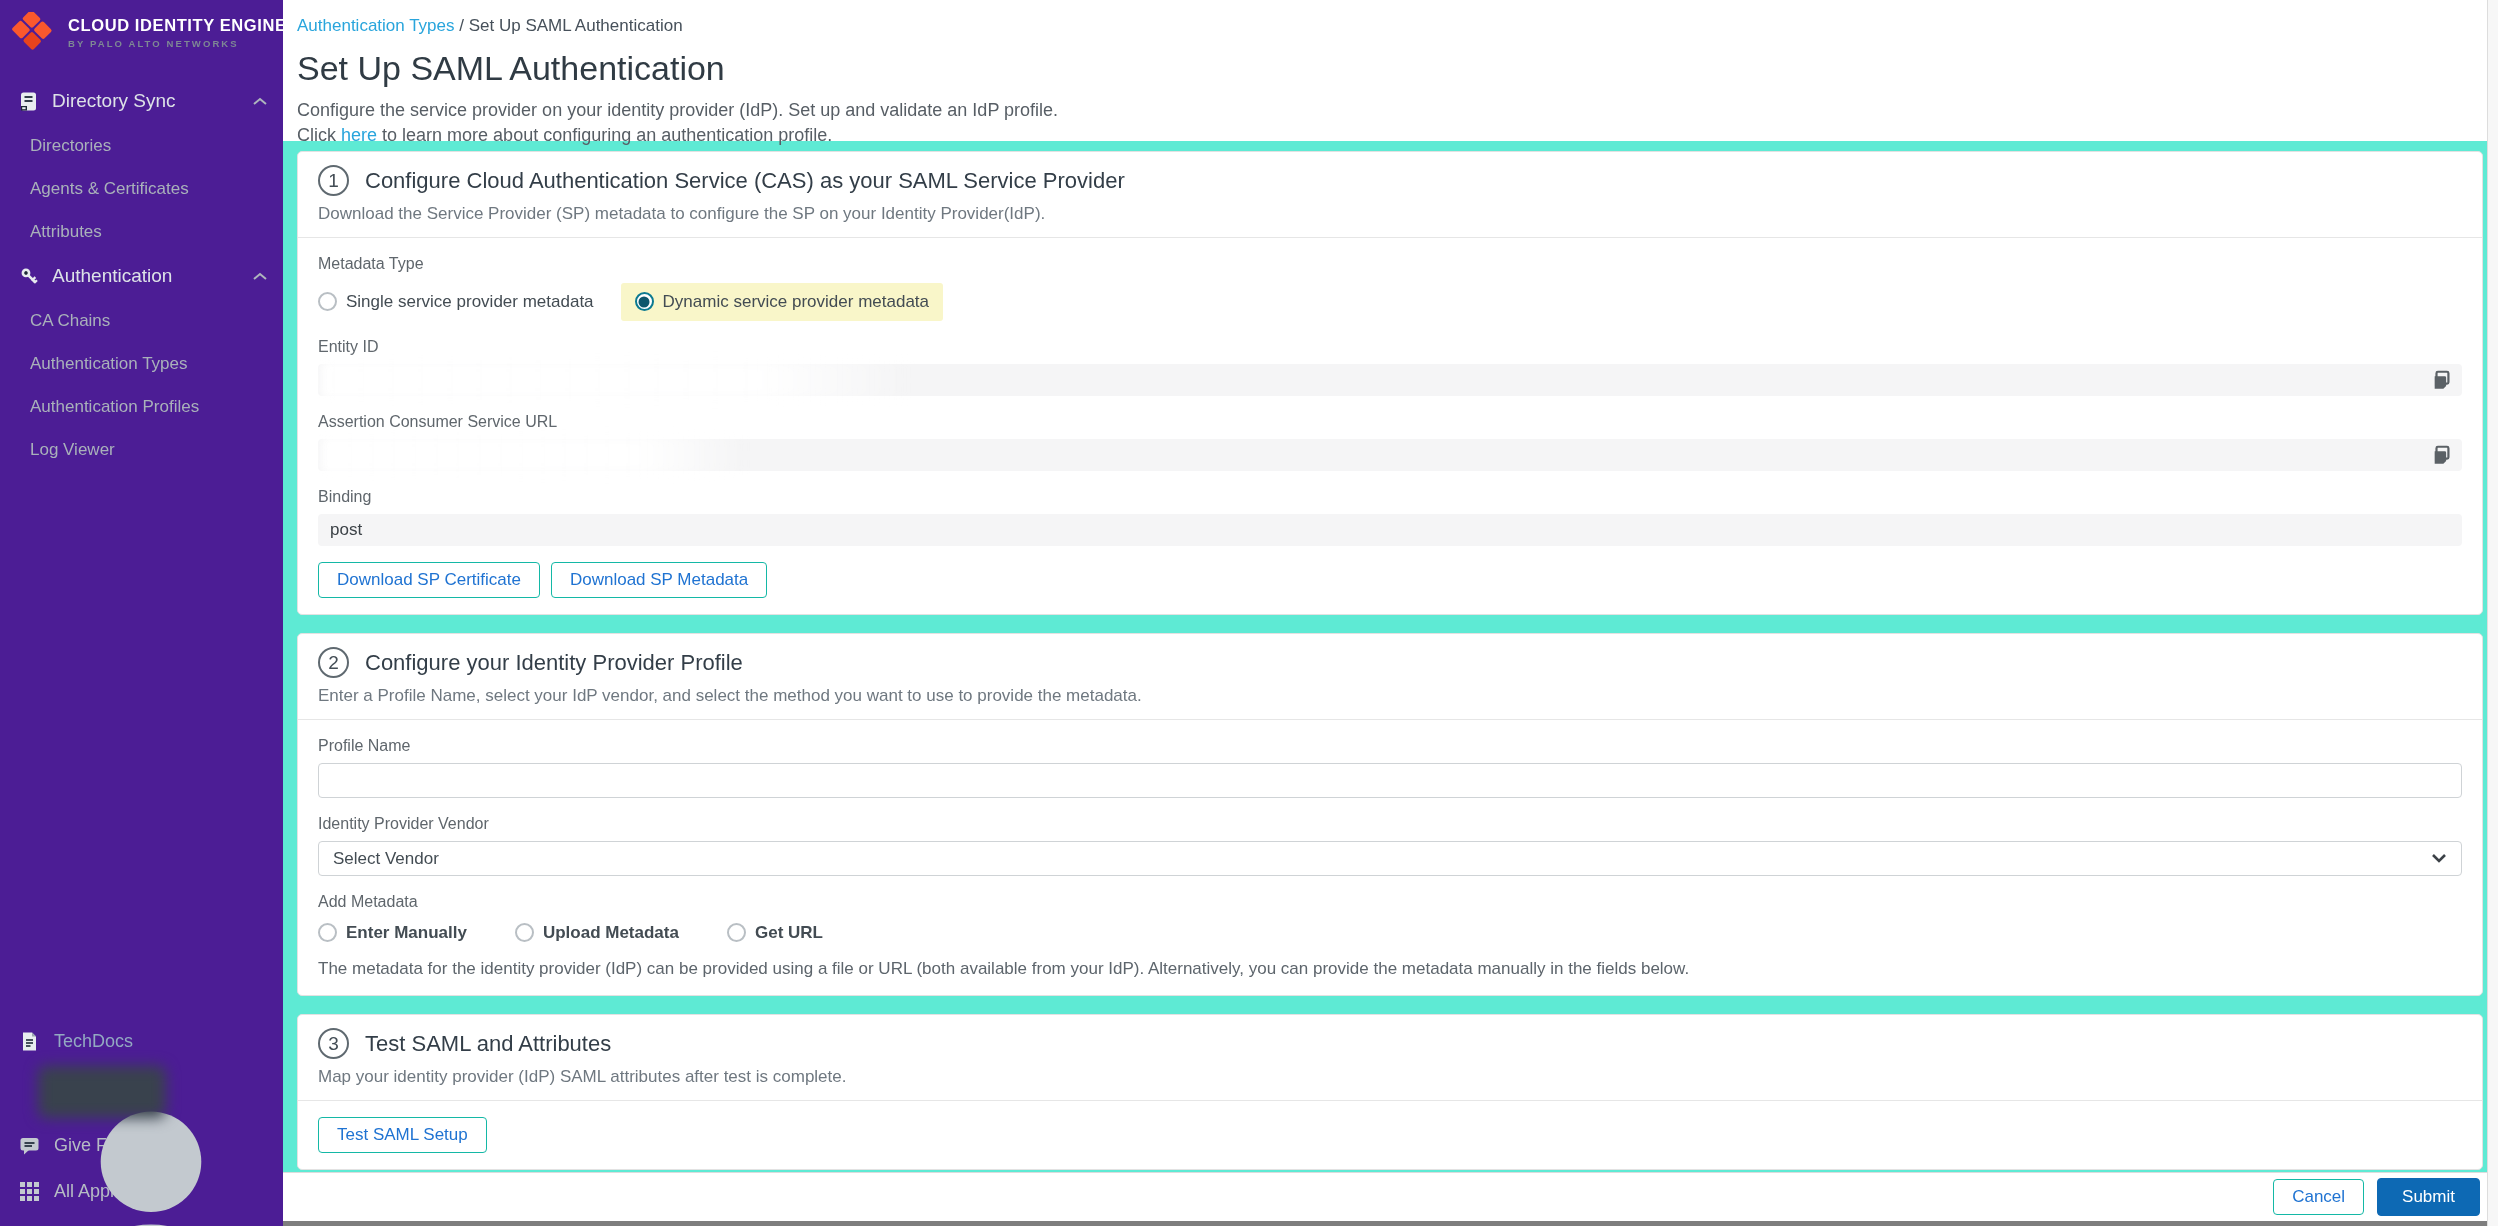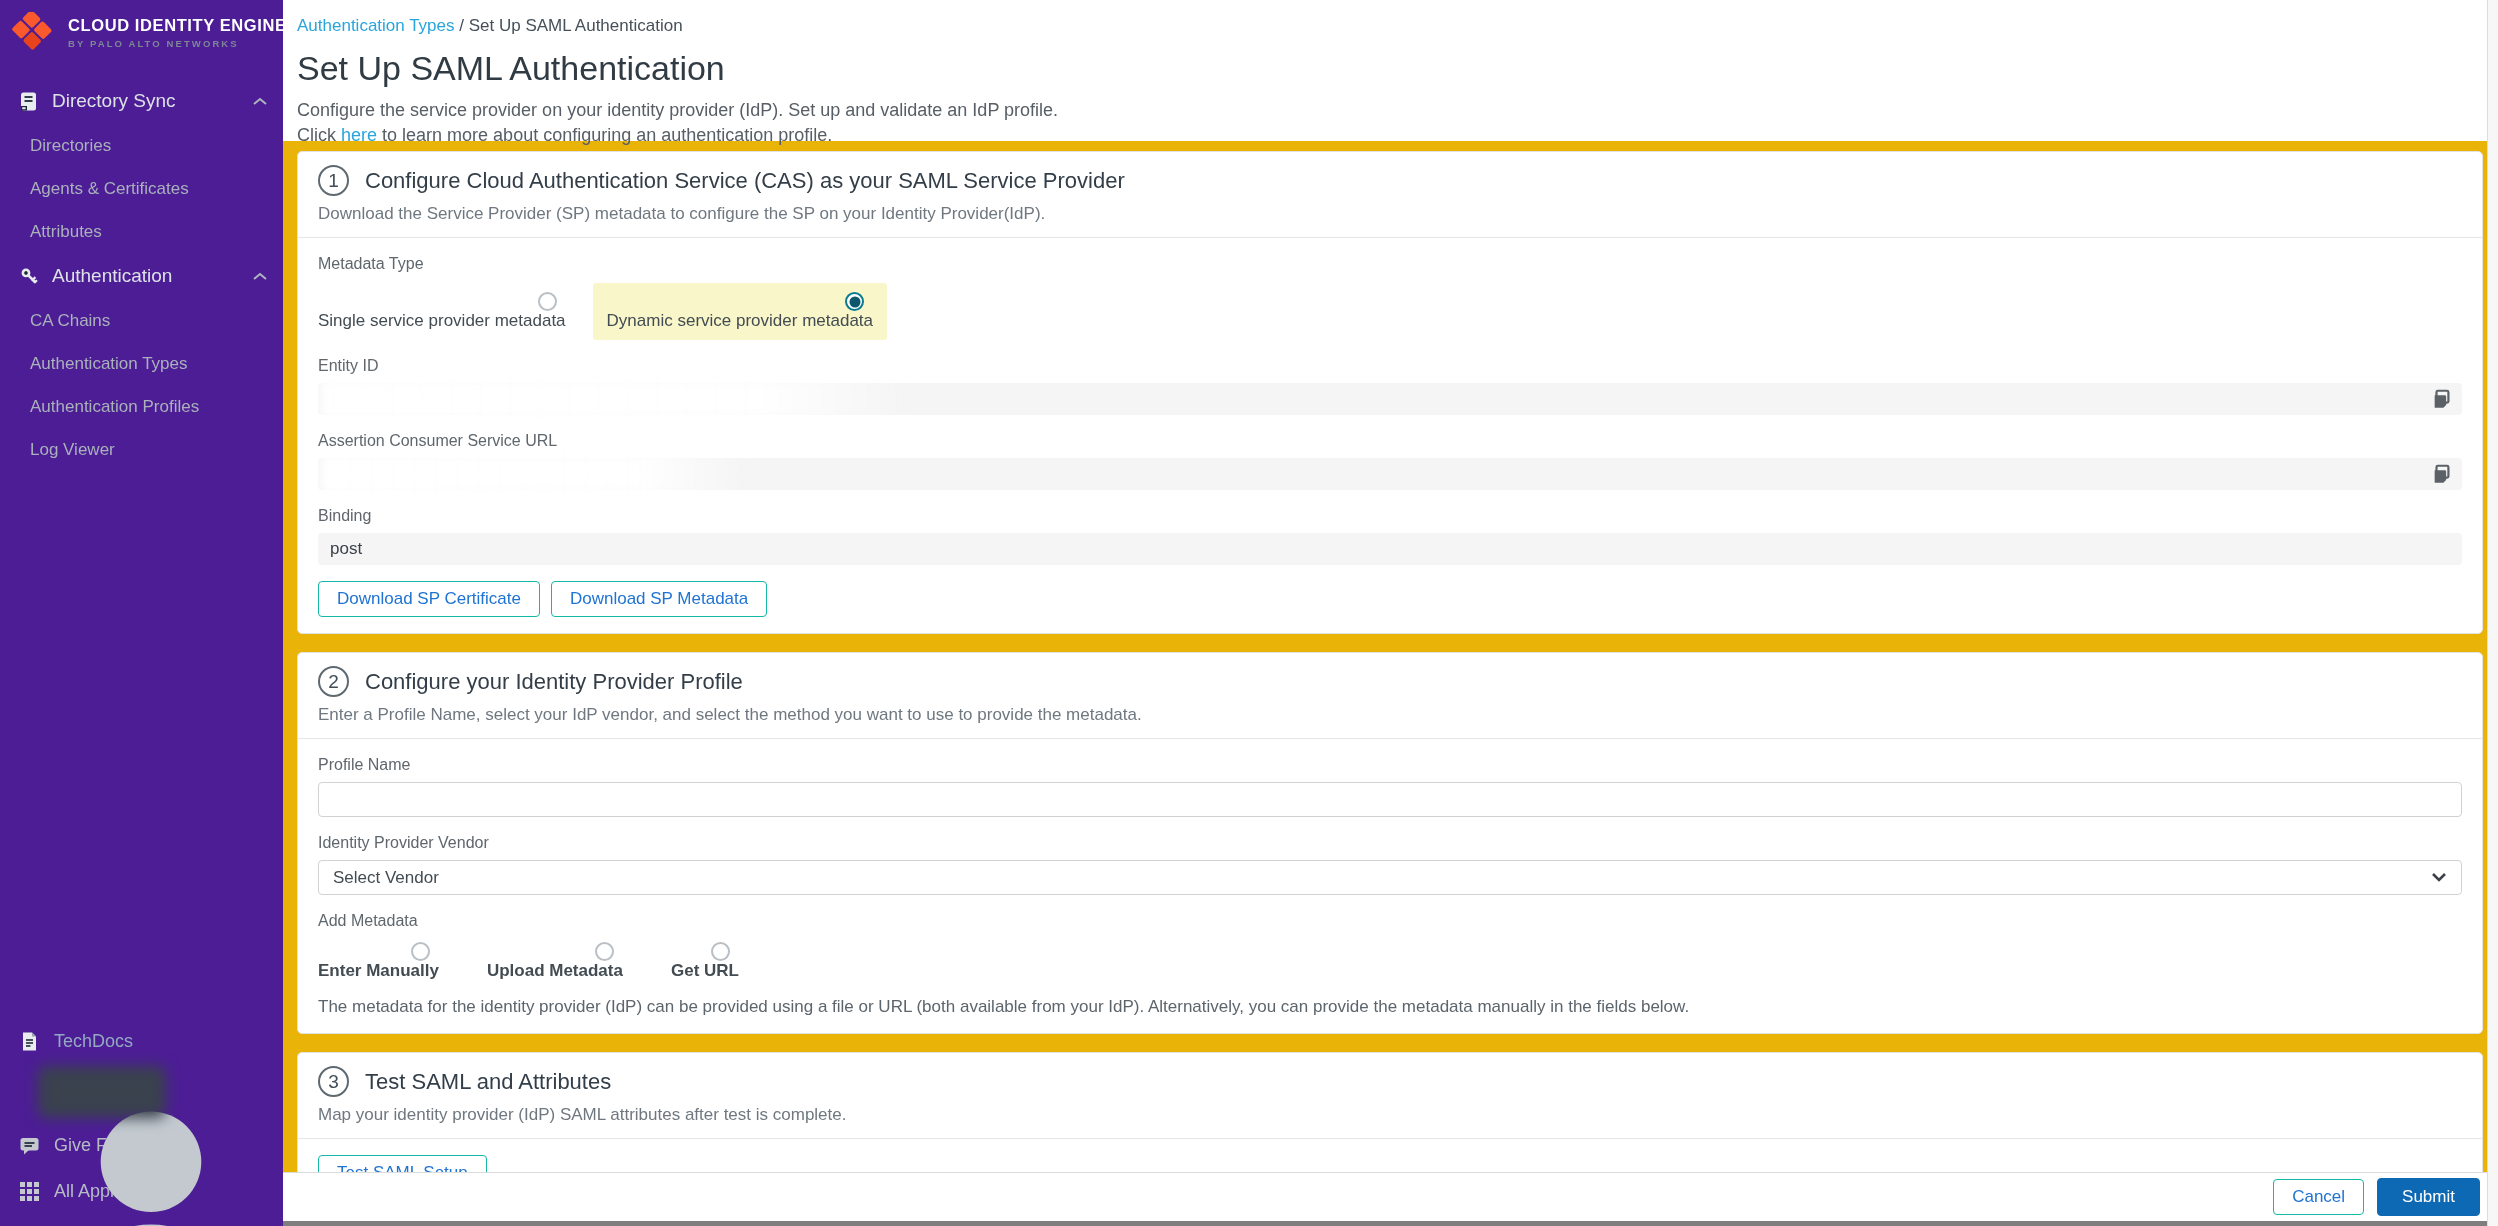--- a/index.html
+++ b/index.html
@@ -34,21 +34,21 @@
   .sb-row .nicon { width: 21px; height: 21px; margin-right: 14px; flex: 0 0 auto; }
   .sb-row .sblabel { font-size: 18px; color: #b6bcc4; }
   .sb-row .techdocs { color: #93a9c2; }
   .avatar-row { height: 58px; position: relative; }
   .redact-user {
     position: absolute; left: 38px; top: 2px; width: 128px; height: 52px;
     background: #39424d; border-radius: 8px; filter: blur(7px);
   }
 
   
-  .content { position: absolute; left: 283px; top: 0; right: 0; bottom: 0; background: #eab308; }
+  .content { position: absolute; left: 283px; top: 0; right: 0; bottom: 0; background: #5eead4; }
 
   .page-header { background: #ffffff; padding: 16px 0 14px 14px; height: 141px; }
   .breadcrumb { font-size: 17px; color: #46505a; }
   .breadcrumb a, .link-blue { color: #29a5dc; text-decoration: none; cursor: pointer; }
   .page-title { font-size: 34px; color: #303b44; margin-top: 13px; font-weight: normal; }
   .page-desc { font-size: 18px; color: #575e65; margin-top: 10px; line-height: 25px; }
 
   .page-body { padding: 10px 15px 0 14px; }
 
   .card {
@@ -78,21 +78,21 @@
   }
   .redact-val {
     position: absolute; left: 2px; top: -4px; height: 40px; border-radius: 8px;
     background: linear-gradient(90deg, rgba(255,255,255,0.98) 0%, rgba(255,255,255,0.92) 75%, rgba(255,255,255,0) 100%);
     filter: blur(5px); pointer-events: none;
   }
   .redact-entity { width: 590px; }
   .redact-acs { width: 428px; }
 
   .radio-row { display: flex; align-items: center; margin-top: 10px; }
-  .radio-opt { display: flex; align-items: flex-end; cursor: pointer; flex-direction: column; }
+  .radio-opt { display: flex; align-items: flex-start; cursor: pointer; }
   .radio-circle {
     width: 19px; height: 19px; border: 2px solid #b9bfc4; border-radius: 50%;
     background: #fff; margin-right: 9px; flex: 0 0 auto; position: relative;
   }
   .radio-circle.selected { border-color: #0c7a90; }
   .radio-circle.selected::after {
     content: ""; position: absolute; left: 50%; top: 50%; transform: translate(-50%,-50%);
     width: 11px; height: 11px; border-radius: 50%; background: #0d566c;
   }
   .radio-label { font-size: 17px; color: #434c53; }

